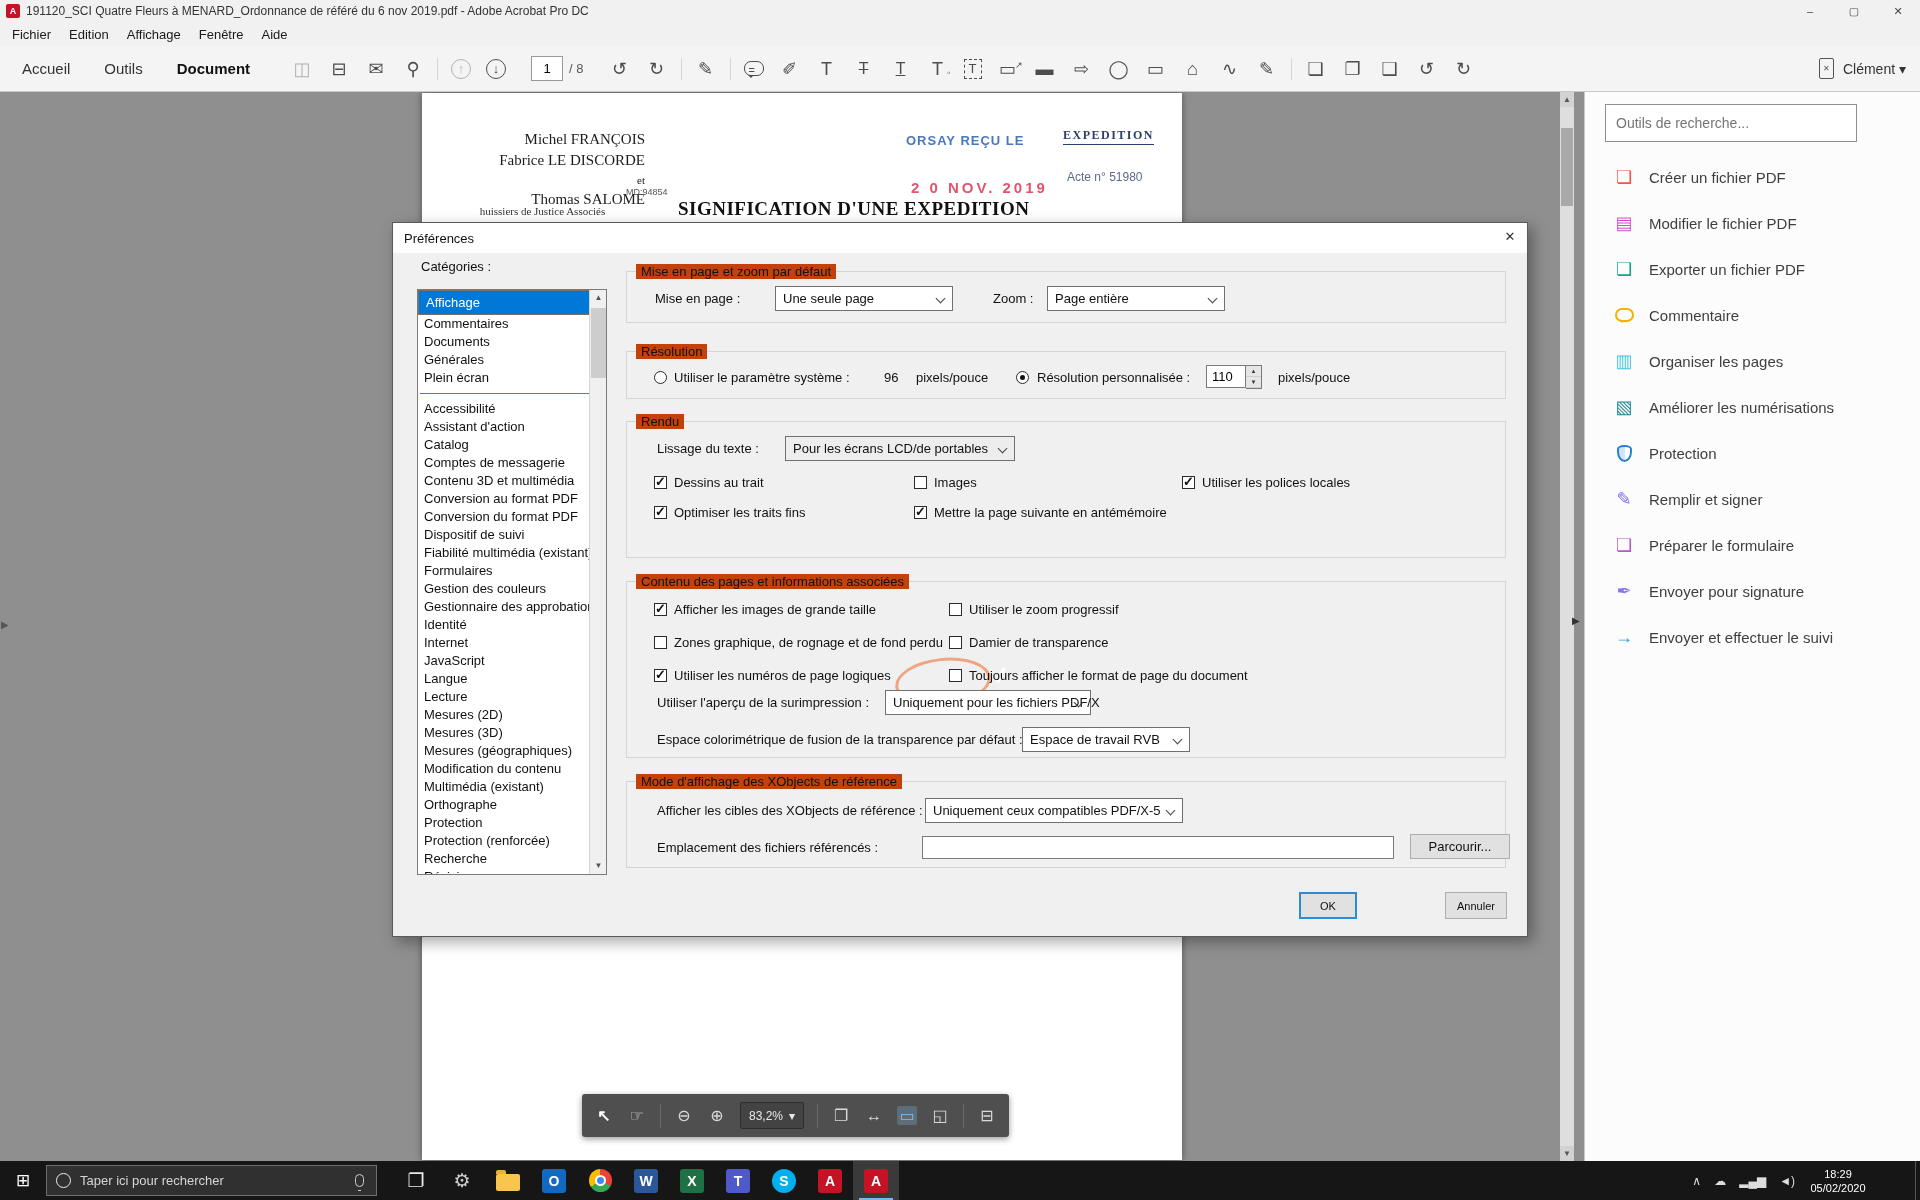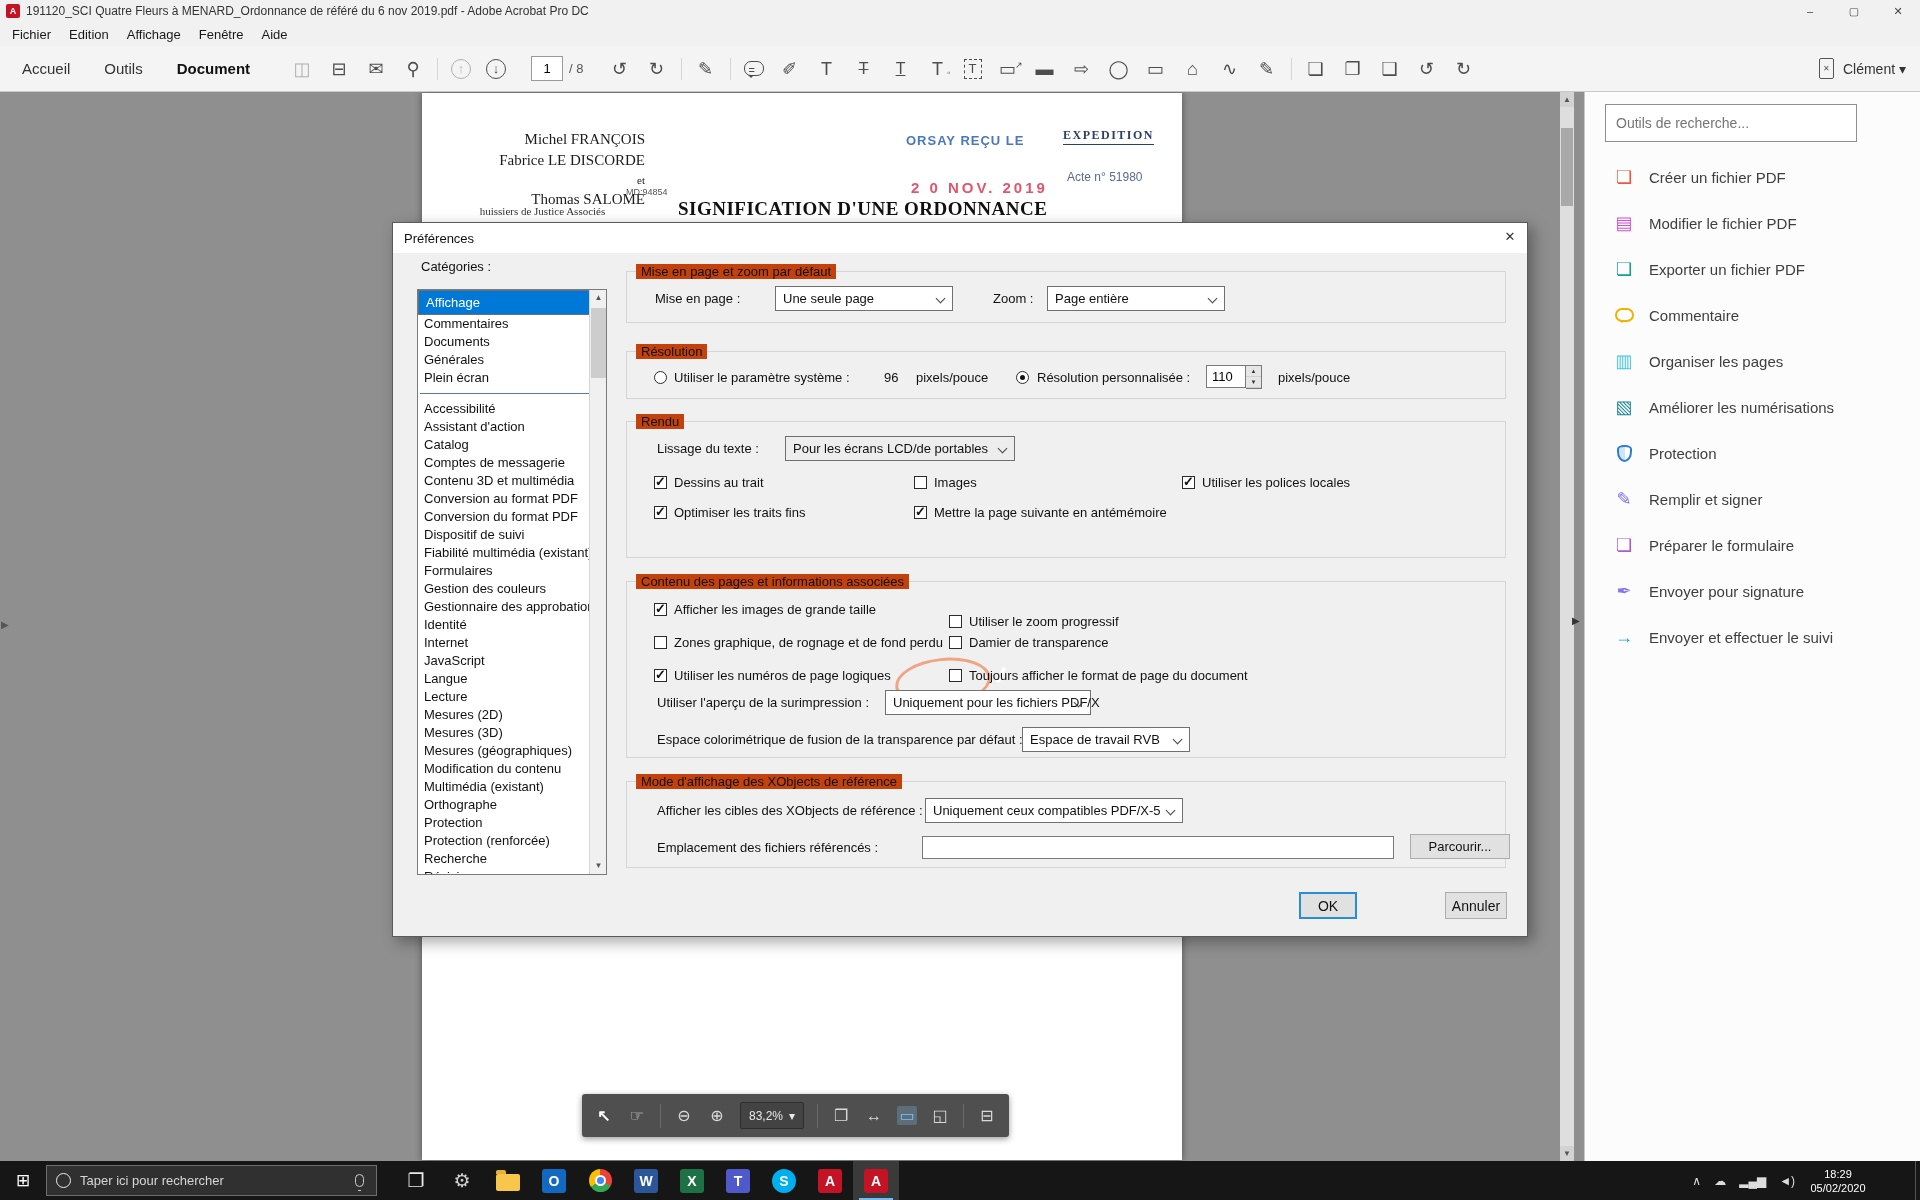--- a/index.html
+++ b/index.html
@@ -110,21 +110,21 @@
   .sel::after { content:""; position:absolute; right:8px; top:8px; width:6px; height:6px; border-right:1.5px solid #444; border-bottom:1.5px solid #444; transform:rotate(45deg); }
   .cbitem { position:absolute; display:flex; align-items:center; gap:7px; height:20px; white-space:nowrap; }
   .cbx { width:13px; height:13px; border:1px solid #2b2b2b; background:#fff; position:relative; flex:none; }
   .cbx.on::after { content:"✓"; position:absolute; left:0px; top:-3px; font-size:13px; font-weight:bold; color:#111; }
   .radio { width:13px; height:13px; border:1px solid #2b2b2b; border-radius:50%; background:#fff; position:relative; flex:none; }
   .radio.on::after { content:""; position:absolute; inset:3px; background:#111; border-radius:50%; }
   .tin { border:1px solid #7a7a7a; background:#fff; height:23px; font-size:13px; font-family:"Liberation Sans",sans-serif; padding:0 5px; }
   .spin { display:flex; align-items:stretch; }
   .spin .arrows { width:16px; border:1px solid #7a7a7a; border-left:none; display:flex; flex-direction:column; }
   .spin .arrows div { flex:1; font-size:6px; line-height:10px; text-align:center; background:#e6e6e6; color:#333; border-bottom:1px solid #cfcfcf; }
-  .btn { position:absolute; top:669px; height:27px; background:#e1e1e1; border:1px solid #adadad; display:flex; align-items:center; justify-content:center; font-size:14px; }
+  .btn { position:absolute; top:669px; height:27px; background:#e1e1e1; border:1px solid #adadad; display:flex; align-items:center; justify-content:center; font-size:11px; }
   .btn.primary { border:2px solid #2b8dd6; }
   .btn-ok { left:906px; width:58px; } .btn-cancel { left:1052px; width:62px; }
   .browse-btn { position:absolute; left:753px; top:-12px; width:100px; height:25px; background:#e1e1e1; border:1px solid #adadad; display:flex; align-items:center; justify-content:center; }
 
   .annot-ellipse { position:absolute; left:268px; top:236px; width:96px; height:48px; border:3px solid rgba(238,150,110,.85); border-radius:50%; transform:rotate(-6deg); pointer-events:none; }
   .annot-tick { position:absolute; left:372px; top:245px; width:4px; height:16px; background:rgba(255,255,255,.9); transform:rotate(25deg); pointer-events:none; }
 
   
   .taskbar { position:absolute; left:0; bottom:0; width:1920px; height:39px; background:#161616; display:flex; align-items:center; z-index:60; }
   .start { width:46px; height:39px; display:flex; align-items:center; justify-content:center; color:#fff; font-size:17px; }
@@ -238,21 +238,21 @@
         <div class="l">Fabrice LE DISCORDE</div>
         <div class="l sm">et</div>
         <div class="l">Thomas SALOME</div>
       </div>
       <div class="subtitle">huissiers de Justice Associés</div>
       <div class="docref">MD:94854</div>
       <div class="stamp-blue">ORSAY REÇU LE</div>
       <div class="stamp-red">2 0 NOV. 2019</div>
       <div class="stamp-exp">EXPEDITION</div>
       <div class="stamp-acte">Acte n° 51980</div>
-      <div class="headline">SIGNIFICATION D'UNE ORDONNANCE</div>
+      <div class="headline">SIGNIFICATION D'UNE EXPEDITION</div>
     </div>
     <div class="vscroll">
       <div class="arr up">▲</div>
       <div class="thumb"></div>
       <div class="arr dn">▼</div>
     </div>
     <div class="floatbar" id="floatbar">
         <div class="fb-ic active">↖</div>
         <div class="fb-ic">☞</div>
         <div class="fb-sep"></div>
@@ -441,21 +441,21 @@
     <div class="annot-ellipse"></div>
     <div class="annot-tick"></div>
   </div>
 
   <div class="grp g4">
     <span class="glabel">Contenu des pages et informations associées</span>
     <div class="cbitem" style="left:27px; top:17px;">
         <span class="cbx on"></span>
         <span>Afficher les images de grande taille</span>
       </div>
-    <div class="cbitem" style="left:322px; top:29px;justify-content:center;">
+    <div class="cbitem" style="left:322px; top:17px;justify-content:center;">
         <span class="cbx"></span>
         <span>Utiliser le zoom progressif</span>
       </div>
     <div class="cbitem" style="left:27px; top:50px;">
         <span class="cbx"></span>
         <span>Zones graphique, de rognage et de fond perdu</span>
       </div>
     <div class="cbitem" style="left:322px; top:50px;">
         <span class="cbx"></span>
         <span>Damier de transparence</span>

